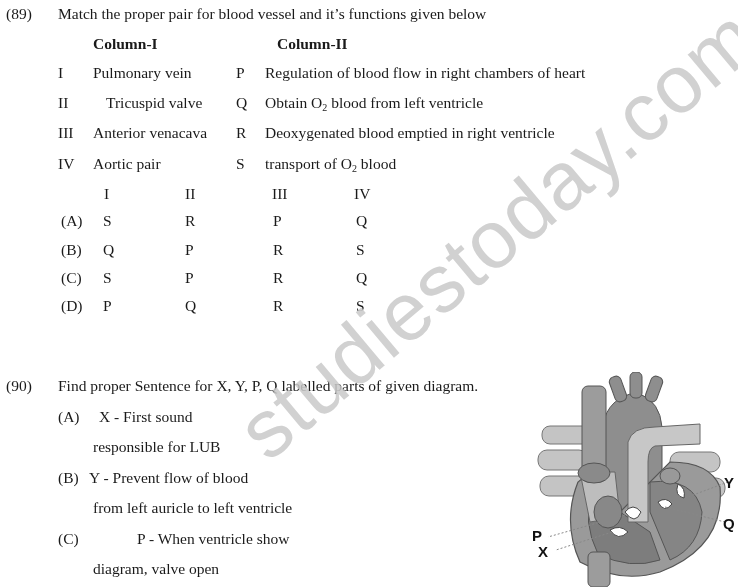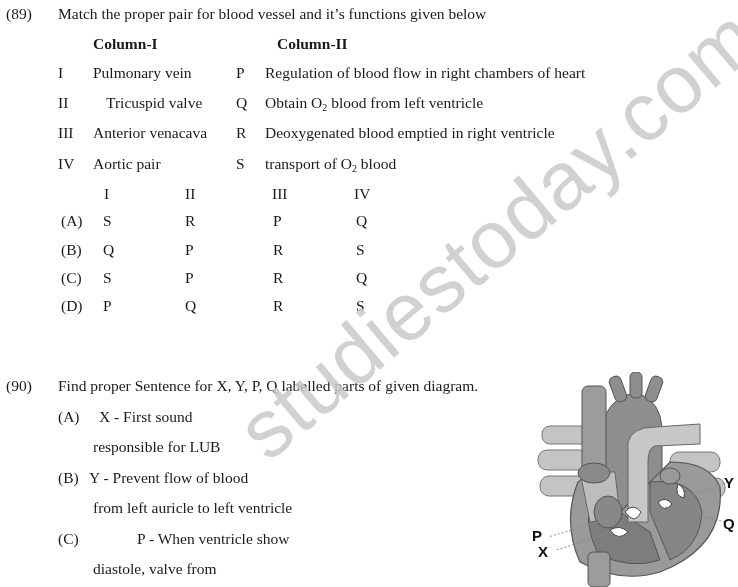--- a/index.html
+++ b/index.html
@@ -90,21 +90,21 @@
   <span class="abs" style="left:93px;top:439px;">responsible for LUB</span>
 </div>
 <div>
   <span class="abs" style="left:58px;top:470px;">(B)</span>
   <span class="abs" style="left:89px;top:470px;">Y - Prevent flow of blood</span>
   <span class="abs" style="left:93px;top:500px;">from left auricle to left ventricle</span>
 </div>
 <div>
   <span class="abs" style="left:58px;top:531px;">(C)</span>
   <span class="abs" style="left:89px;top:531px;margin-left:48px;">P - When ventricle show</span>
-  <span class="abs" style="left:93px;top:561px;">diastole, valve from</span>
+  <span class="abs" style="left:93px;top:561px;">diagram, valve open</span>
 </div>
 
 <svg class="heart" viewBox="0 0 218 215">
 
   <g>
     <rect x="22" y="54" width="50" height="18" rx="8" fill="#c4c4c4" stroke="#777" stroke-width="1"></rect>
     <rect x="18" y="78" width="50" height="20" rx="9" fill="#c4c4c4" stroke="#777" stroke-width="1"></rect>
     <rect x="20" y="104" width="50" height="20" rx="9" fill="#c4c4c4" stroke="#777" stroke-width="1"></rect>
   </g>
 

